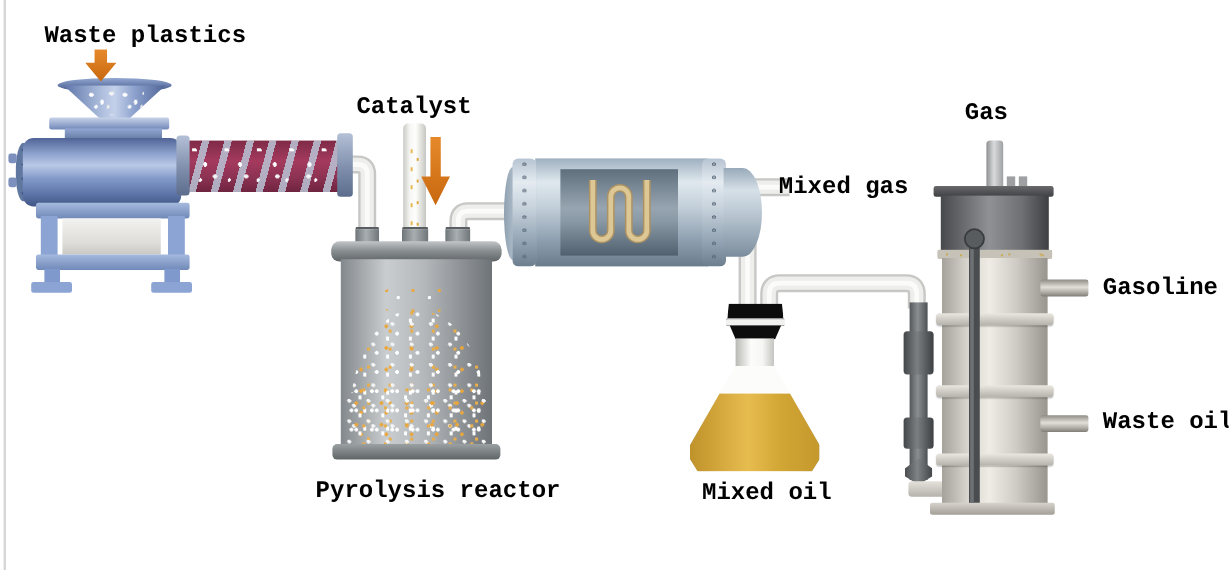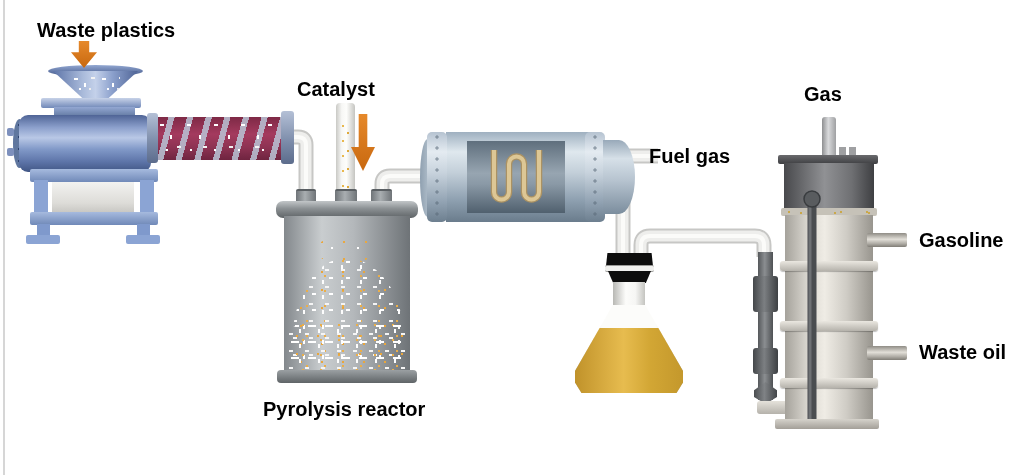--- a/index.html
+++ b/index.html
@@ -1,17 +1,17 @@
 <!DOCTYPE html>
 <html><head>
 <meta charset="utf-8">
 <style>
   html,body{margin:0;padding:0;background:#ffffff;}
   .canvas{position:relative;width:1024px;height:475px;background:#ffffff;overflow:hidden;
-          font-family:Liberation Sans, sans-serif;}
+          font-family:Liberation Mono, monospace;}
   .abs{position:absolute;}
   .lbl{position:absolute;font-weight:bold;font-size:20px;color:#000;white-space:nowrap;}
 
   
   .speckle-w{background-image:
     radial-gradient(3px 2px at 6px 5px,#ffffff 70%,rgba(255,255,255,0) 75%),
     radial-gradient(2px 3px at 15px 11px,#ffffff 70%,rgba(255,255,255,0) 75%),
     radial-gradient(3px 2px at 23px 4px,#f3f3f3 70%,rgba(255,255,255,0) 75%),
     radial-gradient(2px 2px at 10px 15px,#ffffff 70%,rgba(255,255,255,0) 75%),
     radial-gradient(2px 2px at 20px 15px,#ededed 70%,rgba(255,255,255,0) 75%);
@@ -319,18 +319,19 @@
       <circle cx="812" cy="199" r="8" fill="#595c5f" stroke="#393c3f" stroke-width="1.5"></circle>
     </g>
   </svg>
 
   <div class="abs arrow-o a-waste"></div>
   <div class="abs arrow-o a-cat"></div>
 
   <div class="lbl" style="left:37px;top:19px;">Waste plastics</div>
   <div class="lbl" style="left:297px;top:78px;">Catalyst</div>
   <div class="lbl" style="left:263px;top:398px;">Pyrolysis reactor</div>
-  <div class="lbl" style="left:649px;top:145px;">Fuel gas</div>
+  <div class="lbl" style="left:649px;top:145px;">Mixed gas</div>
+  <div class="lbl" style="left:585px;top:400px;">Mixed oil</div>
   <div class="lbl" style="left:804px;top:83px;">Gas</div>
   <div class="lbl" style="left:919px;top:229px;">Gasoline</div>
   <div class="lbl" style="left:919px;top:341px;">Waste oil</div>
 
 </div>
 
 </body></html>

